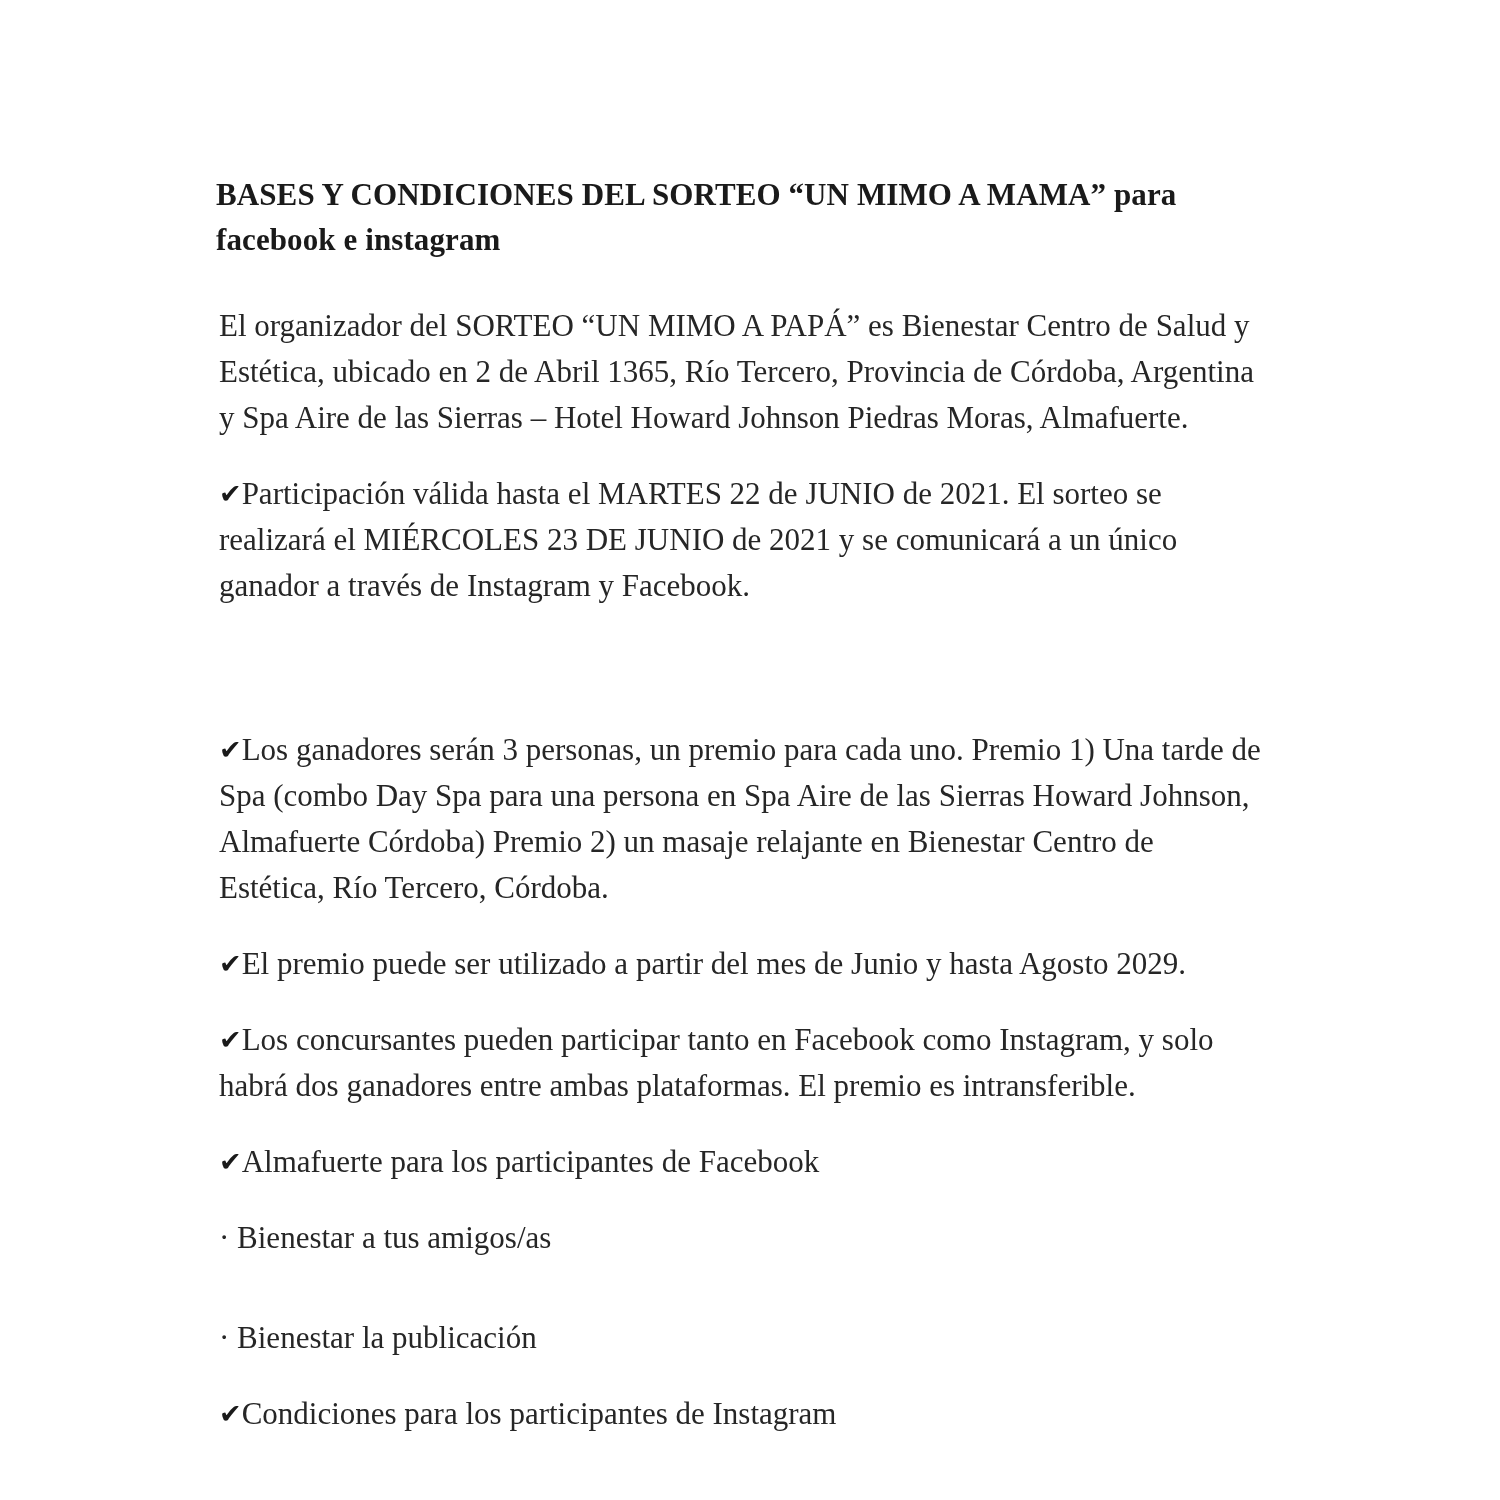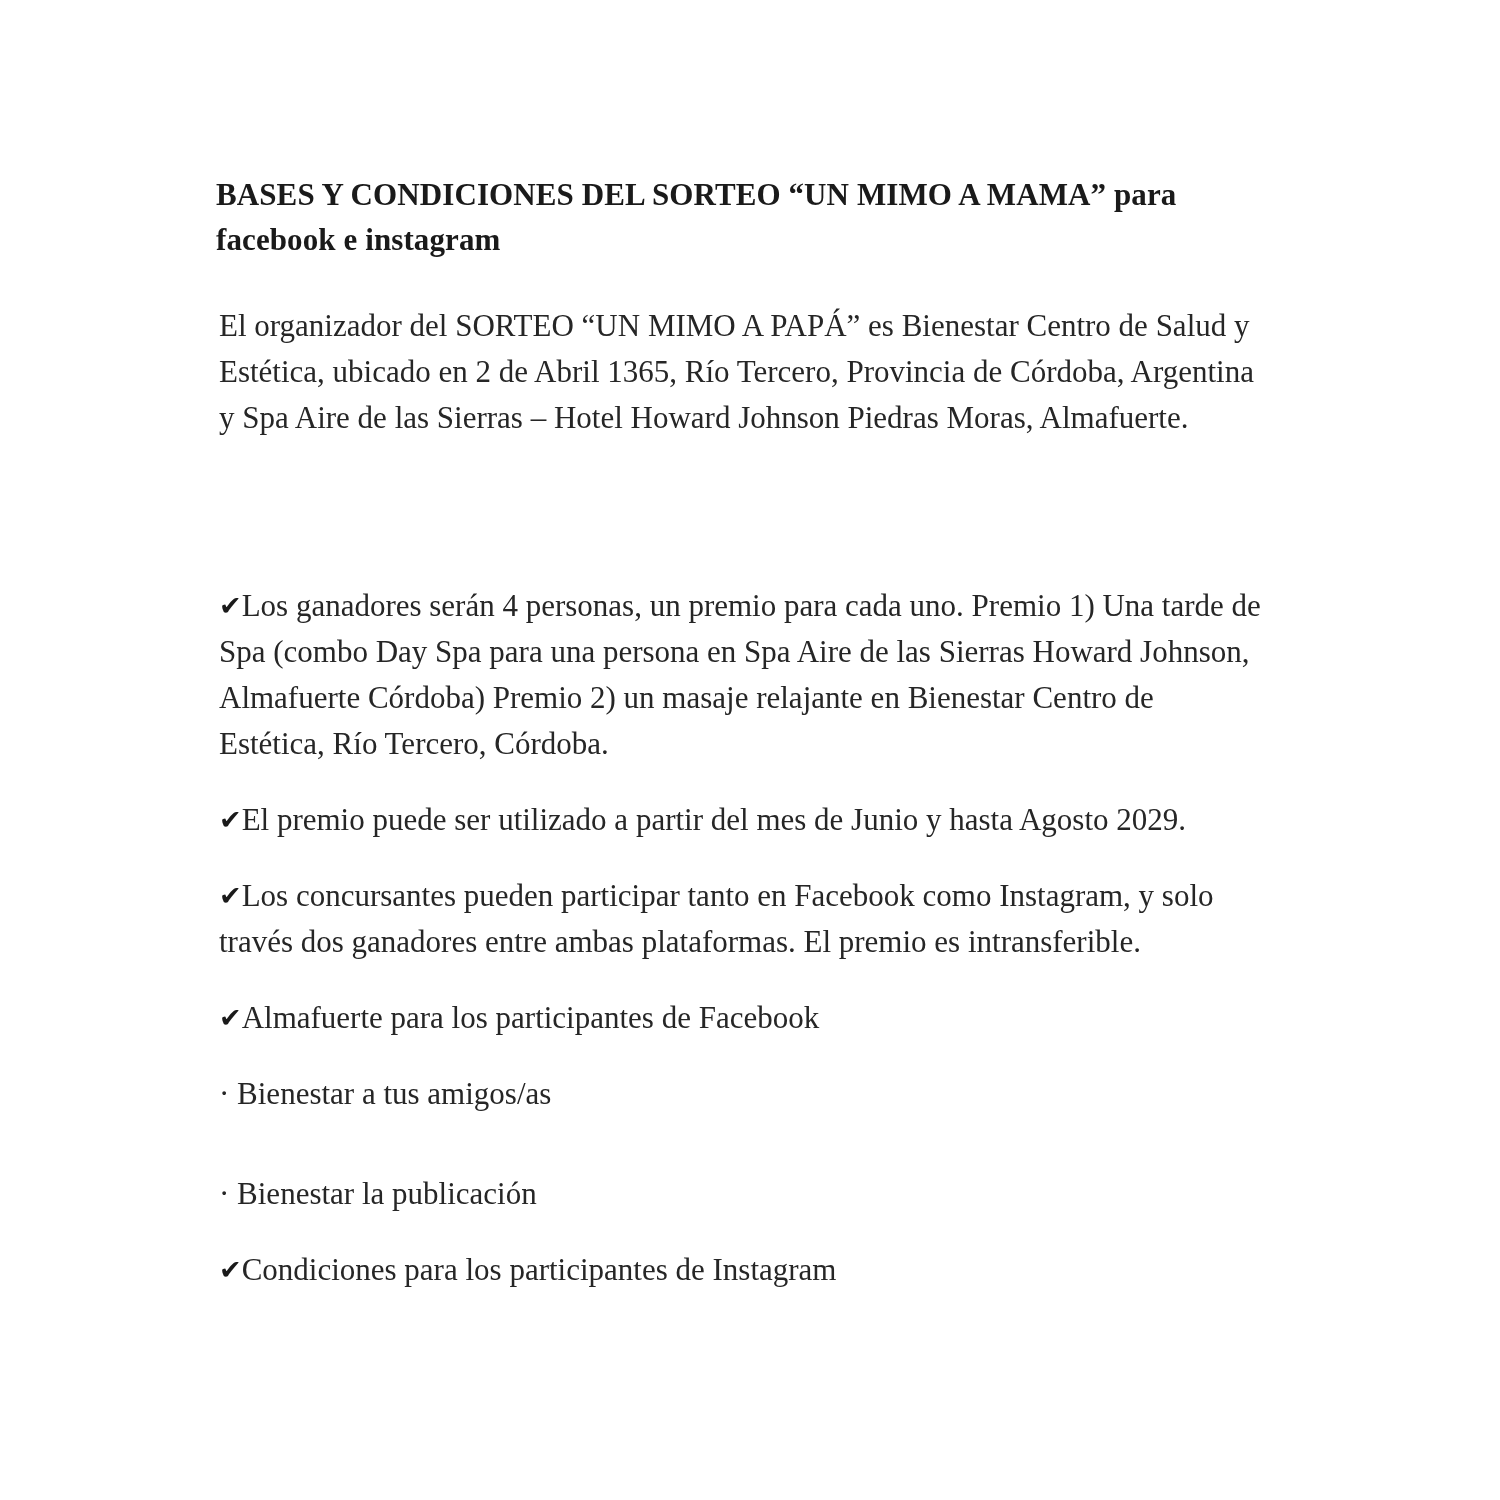--- a/index.html
+++ b/index.html
@@ -83,32 +83,33 @@
     <h1 class="doc-title">BASES Y CONDICIONES DEL SORTEO “UN MIMO A MAMA” para facebook e instagram</h1>
 
     <div class="gap-title"></div>
 
     <p class="para">
       <span class="txt">El organizador del SORTEO “UN MIMO A PAPÁ” es Bienestar Centro de Salud y Estética, ubicado en 2 de Abril 1365, Río Tercero, Provincia de Córdoba, Argentina y Spa Aire de las Sierras – Hotel Howard Johnson Piedras Moras, Almafuerte.</span>
     </p>
 
     <div class="gap-para"></div>
 
+    <p class="para"><span class="check-icon">✔</span><span class="txt">Participación válida hasta el MARTES 22 de JUNIO de 2021. El sorteo se realizará el MIÉRCOLES 23 DE JUNIO de 2021 y se comunicará a un único ganador a través de Instagram y Facebook.</span></p>
 
     <div class="gap-big"></div>
 
-    <p class="para"><span class="check-icon">✔</span><span class="txt">Los ganadores serán 4 personas, un premio para cada uno. Premio 1) Una tarde de Spa (combo Day Spa para una persona en Spa Aire de las Sierras Howard Johnson, Almafuerte Córdoba) Premio 2) un masaje relajante en Bienestar Centro de Estética, Río Tercero, Córdoba.</span></p>
+    <p class="para"><span class="check-icon">✔</span><span class="txt">Los ganadores serán 3 personas, un premio para cada uno. Premio 1) Una tarde de Spa (combo Day Spa para una persona en Spa Aire de las Sierras Howard Johnson, Almafuerte Córdoba) Premio 2) un masaje relajante en Bienestar Centro de Estética, Río Tercero, Córdoba.</span></p>
 
     <div class="gap-para"></div>
 
     <p class="para"><span class="check-icon">✔</span><span class="txt">El premio puede ser utilizado a partir del mes de Junio y hasta Agosto 2029.</span></p>
 
     <div class="gap-para"></div>
 
-    <p class="para"><span class="check-icon">✔</span><span class="txt">Los concursantes pueden participar tanto en Facebook como Instagram, y solo través dos ganadores entre ambas plataformas. El premio es intransferible.</span></p>
+    <p class="para"><span class="check-icon">✔</span><span class="txt">Los concursantes pueden participar tanto en Facebook como Instagram, y solo habrá dos ganadores entre ambas plataformas. El premio es intransferible.</span></p>
 
     <div class="gap-para"></div>
 
     <p class="para"><span class="check-icon">✔</span><span class="txt">Almafuerte para los participantes de Facebook</span></p>
 
     <div class="gap-para"></div>
 
     <p class="para"><span class="dot-bullet">·</span>&nbsp;<span class="txt">Bienestar a tus amigos/as</span></p>
 
     <div class="gap-para"></div>

